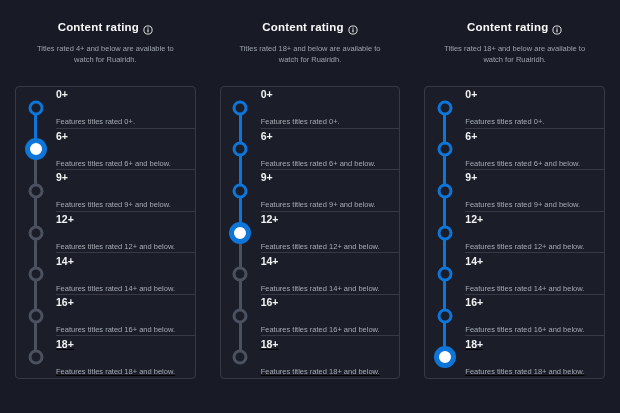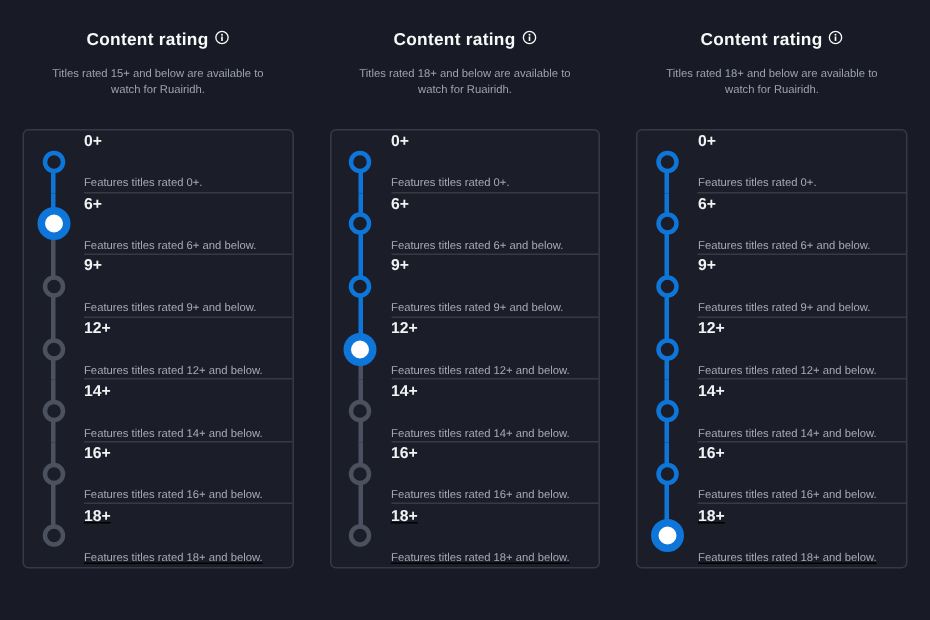--- a/index.html
+++ b/index.html
@@ -22,21 +22,21 @@
     padding-top: 17px;
     text-align: center;
   }
   .panel-title {
     color: #f9f9f9;
     font-size: 11.5px;
     font-weight: bold;
     letter-spacing: 0.2px;
     line-height: 15px;
     display: inline-flex;
-    align-items: flex-start;
+    align-items: flex-end;
     gap: 4px;
   }
   .info-icon { display: inline-flex; align-items: center; }
   .info-icon svg { display: block; }
   .panel-subtitle {
     margin: 8px auto 0;
     padding: 0 10px;
     max-width: 176px;
     color: #9ea2ab;
     font-size: 7.5px;
@@ -117,21 +117,21 @@
       <h2 class="panel-title">
         <span>Content rating</span>
         <span class="info-icon">
           <svg width="10" height="10" viewBox="0 0 10 10" aria-hidden="true">
             <circle cx="5" cy="5" r="4.1" fill="none" stroke="#f9f9f9" stroke-width="0.9"></circle>
             <circle cx="5" cy="3.1" r="0.65" fill="#f9f9f9"></circle>
             <rect x="4.45" y="4.3" width="1.1" height="3" fill="#f9f9f9"></rect>
           </svg>
         </span>
       </h2>
-      <p class="panel-subtitle">Titles rated 15+ and below are available to watch for Ruairidh.</p>
+      <p class="panel-subtitle">Titles rated 4+ and below are available to watch for Ruairidh.</p>
     </div>
     <div class="card">
         <div class="rating-option active">
     <div class="rail">
 
       <span class="seg seg-bottom blue"></span>
       <span class="dot"></span>
     </div>
     <div class="option-body">
       <div class="option-label">0+</div>

